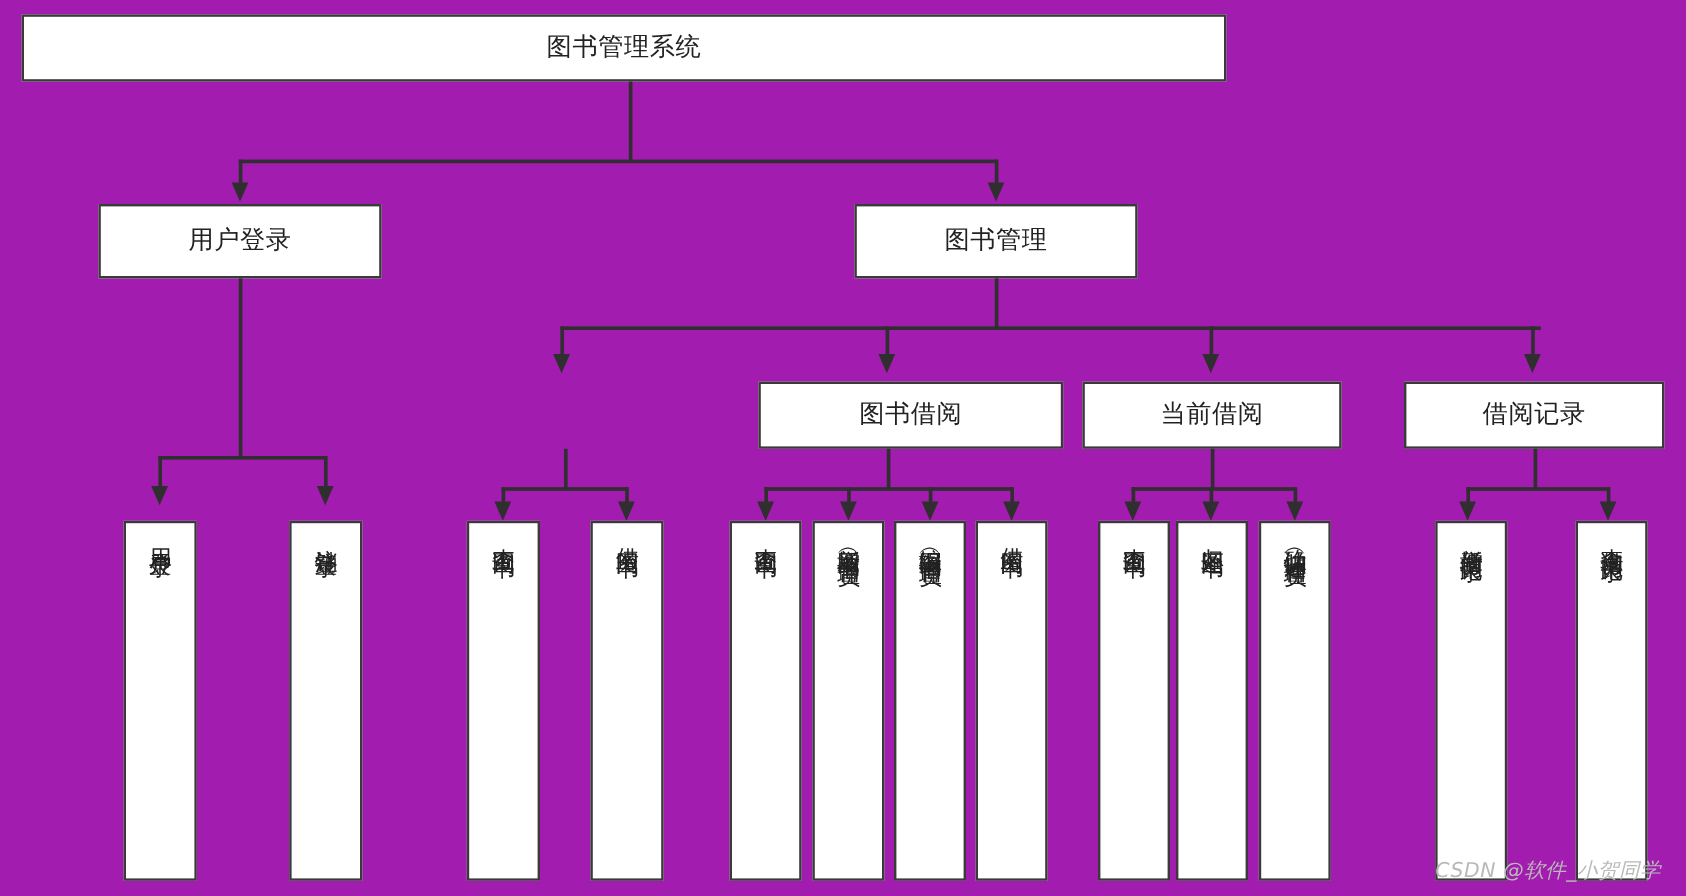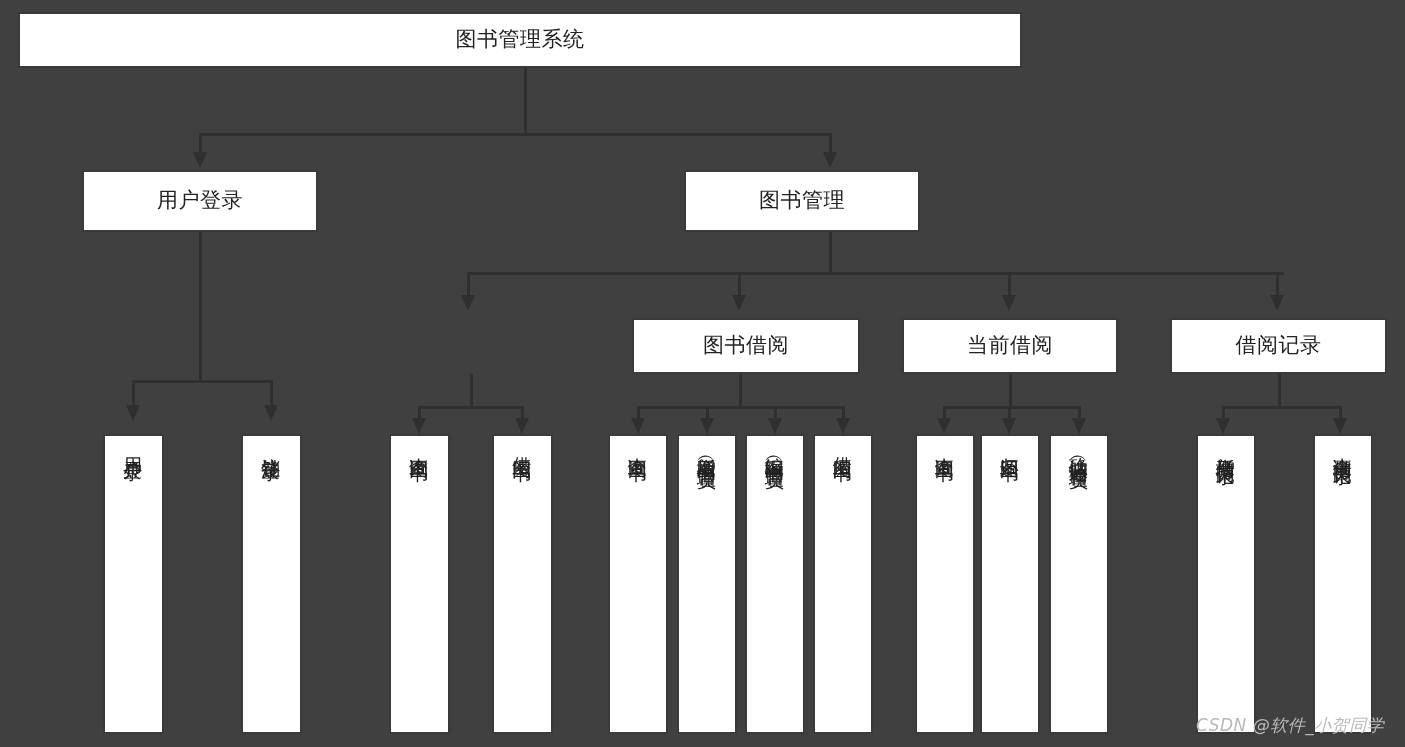--- a/index.html
+++ b/index.html
@@ -5,21 +5,21 @@
 <style>
   html,body{margin:0;padding:0;background:#ffffff;}
   body{
     font-family:"DejaVu Sans","Liberation Sans",sans-serif;
     color:#1a1a1a;
   }
   #canvas{
     position:relative;
     width:1405px;
     height:747px;
-    background:#404040;
+    background:#a21caf;
     overflow:hidden;
   }
   
   .node{
     position:absolute;
     box-sizing:border-box;
     background:#ffffff;
     border:2.5px solid #3a3a3a;
     display:flex;
     align-items:center;
@@ -86,21 +86,21 @@
   <div class="ln h" style="left:199px;top:133px;width:632px;"></div>
 
   <div class="ln v" style="left:199px;top:133px;height:22px;"></div>
   <div class="arrow" style="left:193px;top:152px;"></div>
   <div class="ln v" style="left:829px;top:133px;height:22px;"></div>
   <div class="arrow" style="left:823px;top:152px;"></div>
 
   <div class="node h" style="left:82px;top:170px;width:236px;height:62px;">
     <span>用户登录</span>
   </div>
-  <div class="node h" style="left:684px;top:170px;width:236px;height:62px;">
+  <div class="node h" style="left:712px;top:170px;width:236px;height:62px;">
     <span>图书管理</span>
   </div>
 
   <div class="ln v" style="left:199px;top:232px;height:150px;"></div>
   <div class="ln h" style="left:132px;top:380px;width:138px;"></div>
   <div class="ln v" style="left:132px;top:380px;height:28px;"></div>
   <div class="arrow" style="left:126px;top:405px;"></div>
   <div class="ln v" style="left:270px;top:380px;height:28px;"></div>
   <div class="arrow" style="left:264px;top:405px;"></div>
 
@@ -108,21 +108,21 @@
   <div class="ln h" style="left:467px;top:272px;width:817px;"></div>
   <div class="ln v" style="left:467px;top:272px;height:26px;"></div>
   <div class="arrow" style="left:461px;top:295px;"></div>
   <div class="ln v" style="left:738px;top:272px;height:26px;"></div>
   <div class="arrow" style="left:732px;top:295px;"></div>
   <div class="ln v" style="left:1008px;top:272px;height:26px;"></div>
   <div class="arrow" style="left:1002px;top:295px;"></div>
   <div class="ln v" style="left:1276px;top:272px;height:26px;"></div>
   <div class="arrow" style="left:1270px;top:295px;"></div>
 
-  <div class="node h" style="left:632px;top:318px;width:228px;height:56px;">
+  <div class="node h" style="left:632px;top:318px;width:254px;height:56px;">
     <span>图书借阅</span>
   </div>
   <div class="node h" style="left:902px;top:318px;width:216px;height:56px;">
     <span>当前借阅</span>
   </div>
   <div class="node h" style="left:1170px;top:318px;width:217px;height:56px;">
     <span>借阅记录</span>
   </div>
 
   <div class="ln v" style="left:470px;top:374px;height:34px;"></div>

